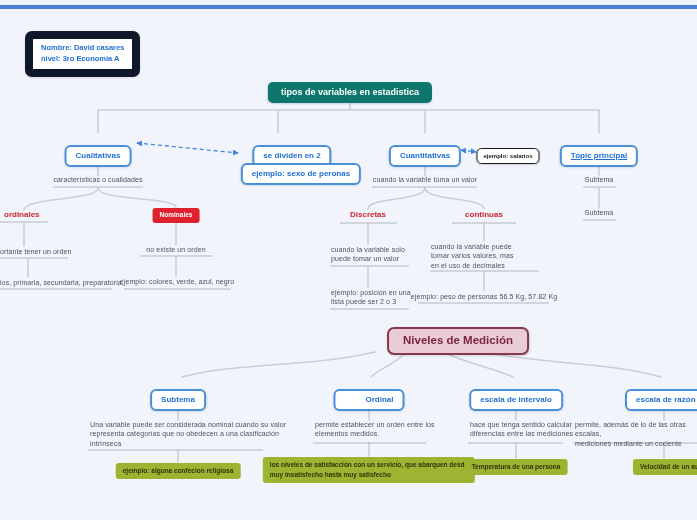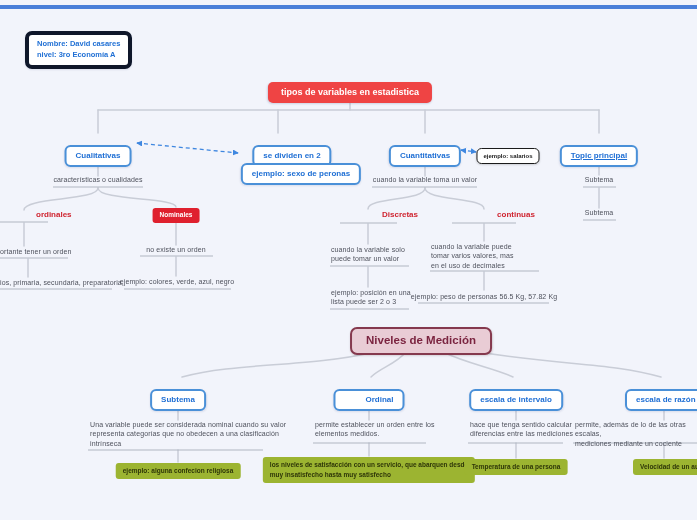--- a/index.html
+++ b/index.html
@@ -21,43 +21,43 @@
     font-size:7px;line-height:1.35;color:#4e515c;letter-spacing:.1px;
   }
   
   .bbox{
     background:#ffffff;border:2px solid #4a90d8;border-radius:6px;
     color:#1f6fd4;font-weight:bold;font-size:8px;line-height:1;
     padding:5px 9px;white-space:nowrap;box-shadow:0 1px 2px rgba(40,60,120,.12);margin-top:12px;
   }
   
   .author{
-    background:#ffffff;border:4px solid #0f172a;border-radius:7px;
+    background:#ffffff;border:8px solid #0f172a;border-radius:7px;
     color:#1f6fd4;font-weight:bold;font-size:7.5px;line-height:1.45;
     padding:4px 8px;white-space:nowrap;box-shadow:0 1px 2px rgba(40,60,120,.12);
   }
   
   .root1{
-    background:#ef4444;border-radius:5px;color:#ffffff;font-weight:bold;
+    background:#0f766e;border-radius:5px;color:#ffffff;font-weight:bold;
     font-size:9px;line-height:1;padding:6px 13px;white-space:nowrap;
     box-shadow:0 1px 2px rgba(40,60,120,.18);
   }
   
   .root2{
     background:#e9ccd5;border:2px solid #85394e;border-radius:7px;
     color:#7b2440;font-weight:bold;font-size:11.5px;line-height:1;
-    padding:6px 14px;white-space:nowrap;box-shadow:0 1px 2px rgba(60,20,30,.15);
+    padding:6px 14px;white-space:nowrap;box-shadow:0 1px 2px rgba(60,20,30,.15);margin-left:37px;
   }
   
   .redbox{
     background:#df202e;border-radius:3px;color:#ffffff;font-weight:bold;
     font-size:6.5px;line-height:1;padding:4px 7px;white-space:nowrap;
   }
   
-  .redlabel{color:#cf2430;font-weight:bold;font-size:8px;line-height:1;white-space:nowrap;margin-left:32px;}
+  .redlabel{color:#cf2430;font-weight:bold;font-size:8px;line-height:1;white-space:nowrap;}
   
   .greenbox{
     background:#9cb431;border-radius:3px;color:#2e3608;font-weight:bold;
     font-size:6.5px;line-height:1.5;padding:3px 7px;white-space:pre-line;
   }
   
   .blackbox{
     background:#ffffff;border:1.5px solid #1b1b1b;border-radius:5px;
     color:#1b1b1b;font-weight:bold;font-size:6px;line-height:1;
     padding:4px 6px;white-space:nowrap;box-shadow:0 1px 2px rgba(0,0,0,.15);

